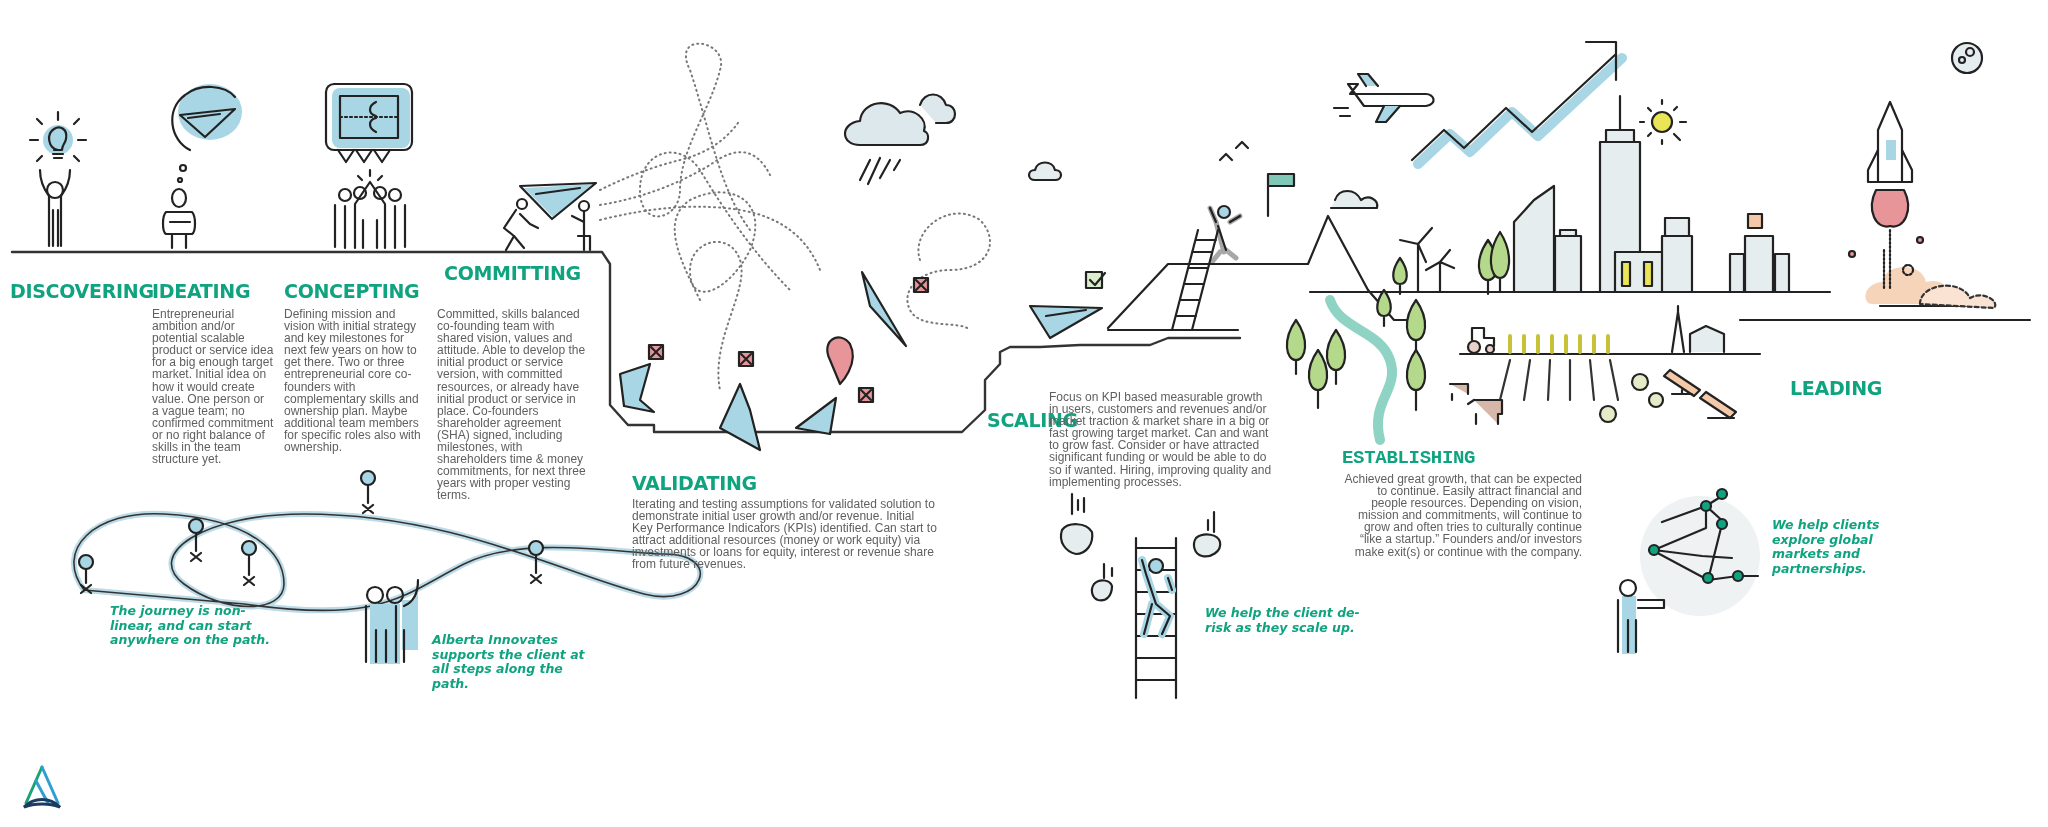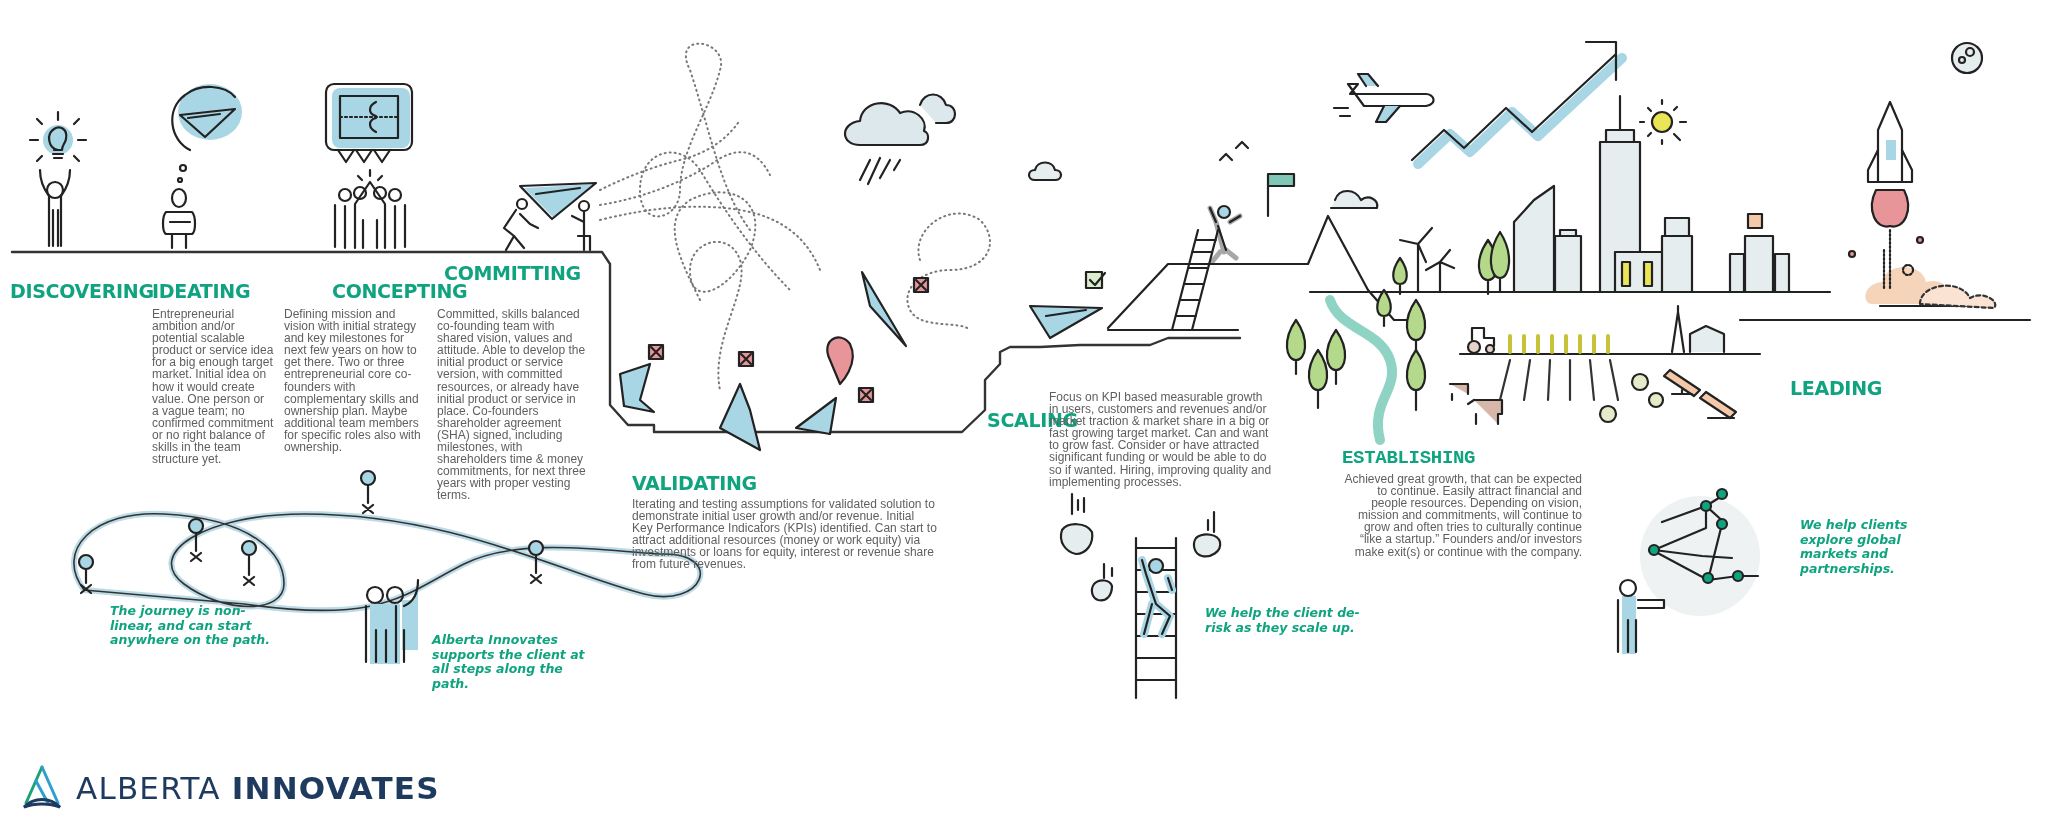--- a/index.html
+++ b/index.html
@@ -250,46 +250,42 @@
     <circle cx="1628" cy="588" r="8"></circle>
     <path d="M1618 600 v52 M1628 620 v32 M1636 620 v32 M1638 600 h26 v8 h-26"></path>
   </g>
 </svg>
 
 <div class="stage-title" style="left:10px; top:282px;">DISCOVERING</div>
 
 <div class="stage-title" style="left:152px; top:282px;text-align:right;">IDEATING</div>
 <div class="stage-desc" style="left:152px; top:308px; width:122px;">Entrepreneurial ambition and/or potential scalable product or service idea for a big enough target market. Initial idea on how it would create value. One person or a vague team; no confirmed commitment or no right balance of skills in the team structure yet.</div>
 
-<div class="stage-title" style="left:284px; top:282px;margin-left:48px;">CONCEPTING</div>
+<div class="stage-title" style="left:284px; top:282px;">CONCEPTING</div>
 <div class="stage-desc" style="left:284px; top:308px; width:140px;">Defining mission and vision with initial strategy and key milestones for next few years on how to get there. Two or three entrepreneurial core co-founders with complementary skills and ownership plan. Maybe additional team members for specific roles also with ownership.</div>
 
 <div class="stage-title" style="left:437px; top:264px;margin-left:7px;">COMMITTING</div>
 <div class="stage-desc" style="left:437px; top:308px; width:152px;">Committed, skills balanced co-founding team with shared vision, values and attitude. Able to develop the initial product or service version, with committed resources, or already have initial product or service in place. Co-founders shareholder agreement (SHA) signed, including milestones, with shareholders time &amp; money commitments, for next three years with proper vesting terms.</div>
 
 <div class="stage-title" style="left:632px; top:474px;">VALIDATING</div>
 <div class="stage-desc" style="left:632px; top:498px; width:306px;">Iterating and testing assumptions for validated solution to demonstrate initial user growth and/or revenue. Initial Key Performance Indicators (KPIs) identified. Can start to attract additional resources (money or work equity) via investments or loans for equity, interest or revenue share from future revenues.</div>
 
 <div class="stage-title" style="left:987px; top:367px;margin-top:44px;">SCALING</div>
 <div class="stage-desc" style="left:1049px; top:391px; width:225px;">Focus on KPI based measurable growth in users, customers and revenues and/or market traction &amp; market share in a big or fast growing target market. Can and want to grow fast. Consider or have attracted significant funding or would be able to do so if wanted. Hiring, improving quality and implementing processes.</div>
 
 <div class="stage-title" style="left:1342px; top:449px;font-family:Liberation Mono, monospace;">ESTABLISHING</div>
 <div class="stage-desc" style="left:1342px; top:473px; width:240px;text-align:right;">Achieved great growth, that can be expected to continue. Easily attract financial and people resources. Depending on vision, mission and commitments, will continue to grow and often tries to culturally continue “like a startup.” Founders and/or investors make exit(s) or continue with the company.</div>
 
 <div class="stage-title" style="left:1790px; top:350px;margin-top:29px;">LEADING</div>
 
 <div class="callout" style="left:110px; top:604px; width:160px;">The journey is non-linear, and can start anywhere on the path.</div>
 <div class="callout" style="left:432px; top:633px; width:165px;">Alberta Innovates supports the client at all steps along the path.</div>
 <div class="callout" style="left:1205px; top:606px; width:160px;">We help the client de-risk as they scale up.</div>
-<div class="callout" style="left:1772px; top:518px; width:150px;margin-left:28px;">We help clients explore global markets and partnerships.</div>
+<div class="callout" style="left:1772px; top:518px; width:150px;">We help clients explore global markets and partnerships.</div>
 
 <div class="logo">
   <svg width="44" height="50" viewBox="0 0 44 50" fill="none" stroke-width="3" stroke-linecap="round">
     <path d="M22 4 L6 40" stroke="#1aa37a"></path>
     <path d="M22 4 L38 40" stroke="#2d9fd0"></path>
     <path d="M16 18 L28 40" stroke="#2d9fd0"></path>
     <path d="M4 44 c10 -10 26 -10 36 0 c-10 -4 -26 -4 -36 0 z" stroke="#1f3a5f"></path>
   </svg>
-  <div class="logo-text">
-    <span>ALBERTA</span>
-    <span class="b">INNOVATES</span>
-  </div>
 </div>
 
 </body></html>

